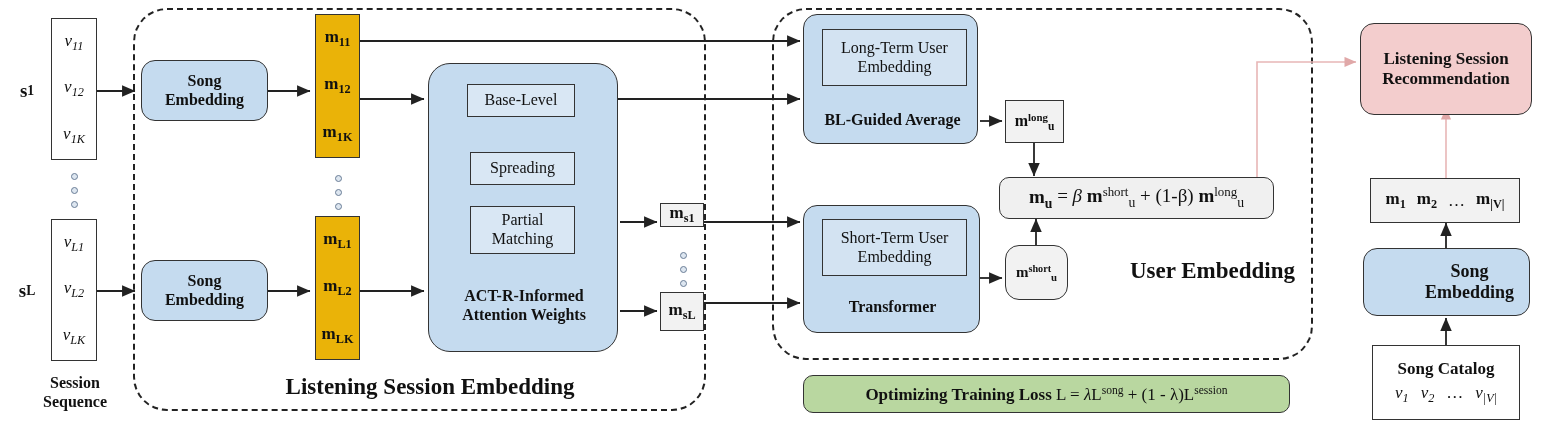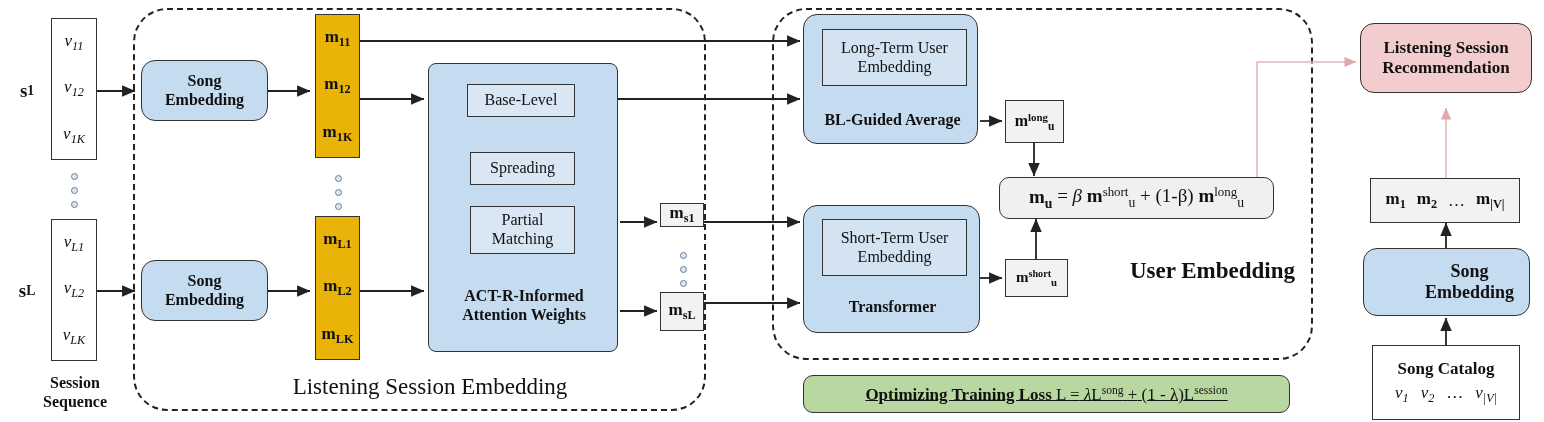--- a/index.html
+++ b/index.html
@@ -7,21 +7,21 @@
         font-family:"Liberation Serif",serif;color:#111;overflow:hidden;}
   .abs{position:absolute;box-sizing:border-box;}
   .ctr{display:flex;align-items:center;justify-content:center;text-align:center;}
   .col{flex-direction:column;}
 
   
   .vecbox{border:1.6px solid #333;background:#fff;}
   .mcol{border:1.6px solid #333;background:#eab308;}
   .rbox-blue{background:#c5dbef;border:1.6px solid #333;border-radius:14px;}
   .rbox-pink{background:#f3cdcd;border:1.6px solid #333;border-radius:14px;}
-  .rbox-green{background:#b9d7a0;border:1.6px solid #333;border-radius:10px;text-decoration:underline;}
+  .rbox-green{background:#b9d7a0;border:1.6px solid #333;border-radius:10px;}
   .rbox-gray{background:#f0f0f0;border:1.6px solid #333;border-radius:10px;}
   .sqbox{background:#f2f2f2;border:1.6px solid #333;}
   .innerbox{background:#d9e7f4;border:1.4px solid #333;}
   .whitebox{background:#fff;border:1.6px solid #333;}
   .lbl{font-size:16px;line-height:1.18;}
   .lbl-b{font-size:16px;line-height:1.18;font-weight:bold;}
 
   .dash{border:2px dashed #222;border-radius:34px;background:transparent;}
 
   .sub{font-size:0.72em;vertical-align:-0.35em;}
@@ -153,21 +153,21 @@
       <i></i>
       <i></i>
     </div>
 
   <div class="abs mcol ctr col" style="left:315px;top:216px;width:45px;height:144px;justify-content:space-around;">
     <span class="mitem"><span>m</span><span class="sub">L1</span></span>
     <span class="mitem"><span>m</span><span class="sub">L2</span></span>
     <span class="mitem"><span>m</span><span class="sub">LK</span></span>
   </div>
 
-  <div class="abs rbox-blue" style="left:428px;top:63px;width:190px;height:289px;border-radius:8px;">
+  <div class="abs rbox-blue" style="left:428px;top:63px;width:190px;height:289px;border-radius:22px;">
     <div class="abs innerbox ctr lbl" style="left:38px;top:20px;width:108px;height:33px;">
       <span>Base-Level</span>
     </div>
     <div class="abs innerbox ctr lbl" style="left:41px;top:88px;width:105px;height:33px;">
       <span>Spreading</span>
     </div>
     <div class="abs innerbox ctr col lbl" style="left:41px;top:142px;width:105px;height:48px;">
       <span>Partial</span>
       <span>Matching</span>
     </div>
@@ -182,21 +182,21 @@
   </div>
   <div class="abs dots" style="left:680px;top:252px;">
       <i></i>
       <i></i>
       <i></i>
     </div>
   <div class="abs sqbox ctr" style="left:660px;top:292px;width:44px;height:39px;">
     <span class="mitem"><span>m</span><span class="sub">sL</span></span>
   </div>
 
-  <div class="abs ctr" style="left:235px;top:372px;width:390px;height:30px;font-size:23px;font-weight:normal;">
+  <div class="abs ctr" style="left:235px;top:372px;width:390px;height:30px;font-size:23px;font-weight:bold;">
     <span>Listening Session Embedding</span>
   </div>
 
   <div class="abs rbox-blue" style="left:803px;top:14px;width:175px;height:130px;">
     <div class="abs innerbox ctr col lbl" style="left:18px;top:14px;width:145px;height:57px;background:#d3e3f2;">
       <span>Long-Term User</span>
       <span>Embedding</span>
     </div>
     <div class="abs ctr lbl-b" style="left:2px;top:92px;width:173px;height:26px;">
       <span>BL-Guided Average</span>
@@ -210,21 +210,21 @@
   <div class="abs rbox-blue" style="left:803px;top:205px;width:177px;height:128px;">
     <div class="abs innerbox ctr col lbl" style="left:18px;top:13px;width:145px;height:57px;background:#d3e3f2;">
       <span>Short-Term User</span>
       <span>Embedding</span>
     </div>
     <div class="abs ctr lbl-b" style="left:2px;top:88px;width:173px;height:26px;">
       <span>Transformer</span>
     </div>
   </div>
 
-  <div class="abs sqbox ctr" style="left:1005px;top:259px;width:63px;height:38px;">
+  <div class="abs sqbox ctr" style="left:1005px;top:245px;width:63px;height:55px;border-radius:14px;">
     <span class="mitem" style="font-size:15px;"><span>m</span><span class="sup">short</span><span class="sub">u</span></span>
   </div>
 
   <div class="abs rbox-gray ctr" style="left:999px;top:177px;width:275px;height:42px;font-size:19px;">
     <span style="white-space:nowrap;">
       <b><span>m</span><span class="sub">u</span></b>
       <span>=</span>
       <i style="font-family:'Liberation Serif',serif;">β</i>
       <b><span>m</span></b><span class="sup">short</span><span class="sub">u</span>
       <span>+</span>
@@ -241,21 +241,21 @@
     <span style="white-space:nowrap;">
       <b>Optimizing Training Loss</b>
       <span>L</span>
       <span>=</span>
       <i>λ</i><span>L</span><span class="sup">song</span>
       <span>+</span>
       <span>(1 - λ)</span><span>L</span><span class="sup">session</span>
     </span>
   </div>
 
-  <div class="abs rbox-pink ctr col lbl-b" style="left:1360px;top:23px;width:172px;height:70px;font-size:17px;">
+  <div class="abs rbox-pink ctr col lbl-b" style="left:1360px;top:23px;width:172px;height:92px;font-size:17px;">
     <span>Listening Session</span>
     <span>Recommendation</span>
   </div>
 
   <div class="abs sqbox ctr" style="left:1370px;top:178px;width:150px;height:45px;gap:11px;">
     <span class="mitem"><span>m</span><span class="sub">1</span></span>
     <span class="mitem"><span>m</span><span class="sub">2</span></span>
     <span class="mitem" style="font-weight:normal;"><span>…</span></span>
     <span class="mitem"><span>m</span><span class="sub">|V|</span></span>
   </div>

